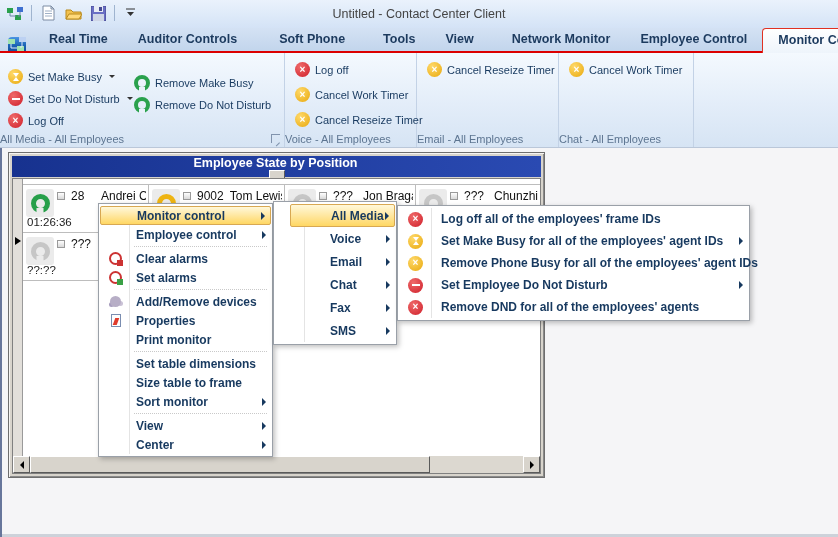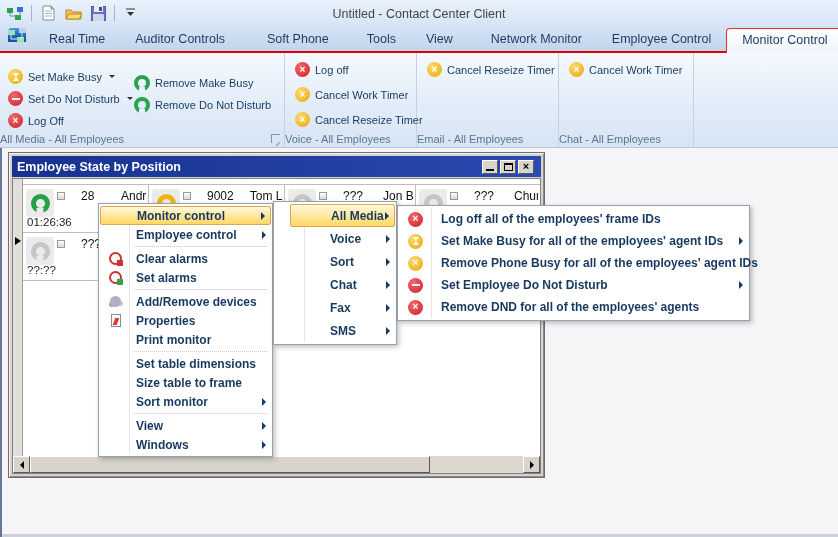--- a/index.html
+++ b/index.html
@@ -10,21 +10,21 @@
   .titlebar { position:absolute; left:0; top:0; width:838px; height:28px;
     background:linear-gradient(#eaf2fc,#d4e3f6); }
   .qat { position:absolute; left:6px; top:4px; display:flex; align-items:center; gap:7px; }
   .qat .sep { width:1px; height:16px; background:#9fb4cf; }
   .qat-btn { width:18px; height:18px; display:flex; align-items:center; justify-content:center; }
   .app-title { position:absolute; left:0; right:0; top:7px; text-align:center;
     font-size:12.5px; color:#444; }
 
   
   .tabbar { position:absolute; left:0; top:28px; width:838px; height:23px;
-    background:linear-gradient(#d4e2f4,#c2d5ec); display:flex; align-items:flex-start; }
+    background:linear-gradient(#d4e2f4,#c2d5ec); display:flex; align-items:flex-end;font-weight:bold; }
   .tab-icon { width:52px; margin-left:8px; border-radius:4px 4px 0 0;
     background:linear-gradient(#4a95e4,#1b62b4 60%,#13539f);
     display:flex; align-items:center; justify-content:center; }
   .tab { padding:0 15px; line-height:23px; font-size:12.5px; color:#1c3a5e; white-space:nowrap; }
   .tab.active { position:relative; z-index:3; background:linear-gradient(#ffffff,#eef4fb);
     border:1px solid #e03122; border-bottom:none; border-radius:4px 4px 0 0;
     height:25px; margin-bottom:-2px; }
   .redline { position:absolute; left:0; top:51px; width:838px; height:2px; background:#dc0000; z-index:2; }
 
   
@@ -61,21 +61,21 @@
   
   .workspace { position:absolute; left:0; top:148px; width:838px; height:389px;
     background:#f5f5f7; border-left:2px solid #67769b; }
   .workspace .bottomstrip { position:absolute; left:0; right:0; bottom:0; height:3px; background:#cdd2da; }
 
   
   .win { position:absolute; left:8px; top:152px; width:537px; height:326px;
     background:#d8d4cc; border:1px solid #6e6e6e; padding:3px;
     box-shadow:inset 1px 1px 0 #f5f4f2, inset -1px -1px 0 #8a8a8a; }
   .win-tb { height:21px; background:linear-gradient(90deg,#17328f,#2a4ab2); display:flex; align-items:center;
-    padding:0 7px 0 5px; }
+    padding:0 7px 0 5px;flex-direction:column; }
   .win-title { color:#fff; font-weight:bold; font-size:12.5px; flex:1; }
   .wbtn { width:16px; height:14px; margin-left:2px; background:#d8d4cc;
     border:1px solid; border-color:#ffffff #5a5a5a #5a5a5a #ffffff;
     display:flex; align-items:center; justify-content:center; }
   .glyph-min { width:8px; height:2px; background:#000; margin-top:7px; }
   .glyph-max { width:9px; height:8px; border:1px solid #000; border-top-width:2px; }
   .glyph-close { font-size:11px; font-weight:bold; color:#000; line-height:1; }
 
   .win-client { position:relative; background:#fff; height:296px; margin-top:1px;
     border:1px solid #808080; overflow:hidden; }
@@ -86,21 +86,21 @@
   .etable { position:absolute; left:10px; top:5px; right:0; }
   .trow { display:flex; border-top:1px solid #bdbdbd; }
   .trow:last-child { border-bottom:1px solid #bdbdbd; }
   .cell { position:relative; height:47px; border-right:1px solid #bdbdbd; flex:0 0 auto; }
   .sbox { position:absolute; left:3px; top:4px; width:28px; height:28px; background:#ebebeb;
     border-radius:3px; display:flex; align-items:center; justify-content:center; }
   .sring { width:19px; height:19px; border:5px solid #2aa14d; border-radius:50%; position:relative; }
   .sring::after { content:""; position:absolute; left:50%; transform:translateX(-50%);
     bottom:-5px; width:7px; height:5px; background:#ebebeb; }
   .sring.green{ border-color:#27a04a; } .sring.gold{ border-color:#eeb412; } .sring.gray{ border-color:#c6c6c6; }
-  .topline { position:absolute; left:34px; top:4px; right:2px; display:flex; align-items:center; gap:16px; overflow:hidden; }
+  .topline { position:absolute; left:34px; top:4px; right:2px; display:flex; align-items:center; gap:6px; overflow:hidden; }
   .chk { width:8px; height:8px; border:1px solid #9a9a9a; background:linear-gradient(#fefefe,#d9d9d9); flex:0 0 auto; }
   .eid { font-size:12px; color:#111; min-width:24px; }
   .ename { font-size:12px; color:#111; white-space:nowrap; overflow:hidden; flex:1; }
   .etime { position:absolute; left:4px; bottom:4px; font-size:11.5px; color:#222; }
   .ecount { position:absolute; right:10px; bottom:4px; font-size:11.5px; color:#222; }
 
   
   .hscroll { position:absolute; left:0; right:0; bottom:0; height:17px; background:#dcd8d0; }
   .sbtn { position:absolute; top:0; width:17px; height:17px; background:#d8d4cc;
     border:1px solid; border-color:#ffffff #5a5a5a #5a5a5a #ffffff;
@@ -432,36 +432,36 @@
   <div class="mitem">
     <span>Sort monitor</span>
       <span class="marrow"></span>
   </div>
   <div class="msep"></div>
   <div class="mitem">
     <span>View</span>
       <span class="marrow"></span>
   </div>
   <div class="mitem">
-    <span>Windows</span>
+    <span>Center</span>
       <span class="marrow"></span>
   </div>
 </div>
 
 <div class="menu menu2">
   <div class="mitem hl">
     <span>All Media</span>
       <span class="marrow"></span>
   </div>
   <div class="mitem">
     <span>Voice</span>
       <span class="marrow"></span>
   </div>
   <div class="mitem">
-    <span>Sort</span>
+    <span>Email</span>
       <span class="marrow"></span>
   </div>
   <div class="mitem">
     <span>Chat</span>
       <span class="marrow"></span>
   </div>
   <div class="mitem">
     <span>Fax</span>
       <span class="marrow"></span>
   </div>

